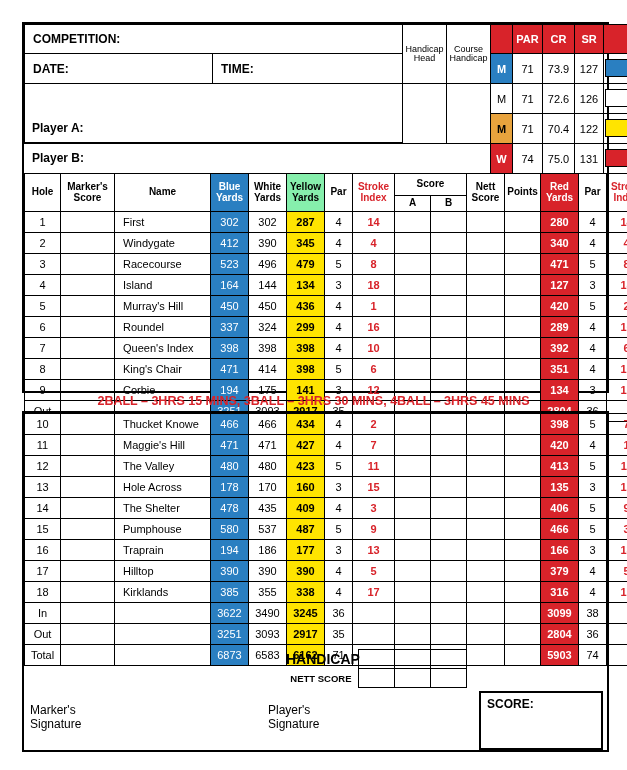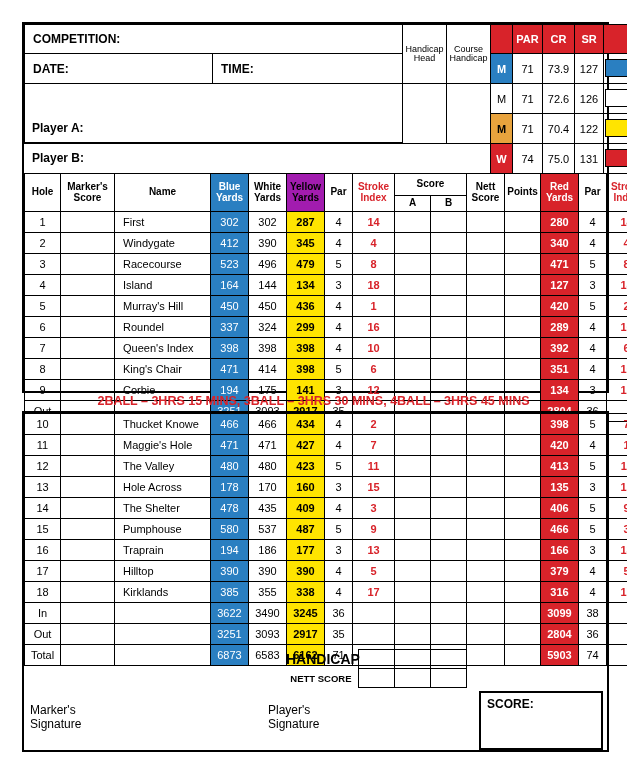--- a/index.html
+++ b/index.html
@@ -5,21 +5,21 @@
   html,body{margin:0;padding:0;background:#ffffff;}
   body{width:627px;height:770px;font-family:"Liberation Sans",sans-serif;color:#000;}
   .card{position:relative;width:627px;height:770px;}
   .panel{position:absolute;border:2px solid #000;background:#fff;}
   table{border-collapse:collapse;table-layout:fixed;}
   td,th{border:1px solid #000;font-size:11px;text-align:center;vertical-align:middle;padding:0;}
   .lbl{font-weight:bold;font-size:12px;text-align:left;padding-left:8px;}
   .blue{background:#2a7fc1;color:#fff;font-weight:bold;}
   .blueLite{background:#2a7fc1;color:#fff;}
   .yellow{background:#ffe400;color:#000;font-weight:bold;}
-  .yellowHdr{background:#a21caf;color:#000;font-weight:bold;}
+  .yellowHdr{background:#86efac;color:#000;font-weight:bold;}
   .red{background:#d8232a;color:#fff;font-weight:bold;}
   .redTxt{color:#d8232a;font-weight:bold;}
   .nameCell{text-align:left;padding-left:8px;font-size:11px;}
   .hdr{font-size:10px;font-weight:bold;line-height:1.05;}
   .small{font-size:9px;line-height:1.05;}
   .bannertxt{color:#d8232a;font-weight:bold;font-size:12.5px;text-align:center;}
   .sigtxt{font-size:12px;}
   .tee-m{background:#e8a33d;color:#000;font-weight:bold;}
   .tee-w{background:#d8232a;color:#fff;font-weight:bold;}
   .swatch{width:22px;height:16px;border:1px solid #000;display:inline-block;}
@@ -348,21 +348,21 @@
             <td></td>
             <td></td>
             <td></td>
             <td class="red">398</td>
             <td>5</td>
             <td class="redTxt">7</td>
           </tr>
           <tr style="height: 21px;">
             <td>11</td>
             <td></td>
-            <td class="nameCell">Maggie's Hole</td>
+            <td class="nameCell">Maggie's Hill</td>
             <td class="blueLite">471</td>
             <td>471</td>
             <td class="yellow">427</td>
             <td>4</td>
             <td class="redTxt">7</td>
             <td></td>
             <td></td>
             <td></td>
             <td></td>
             <td class="red">420</td>

